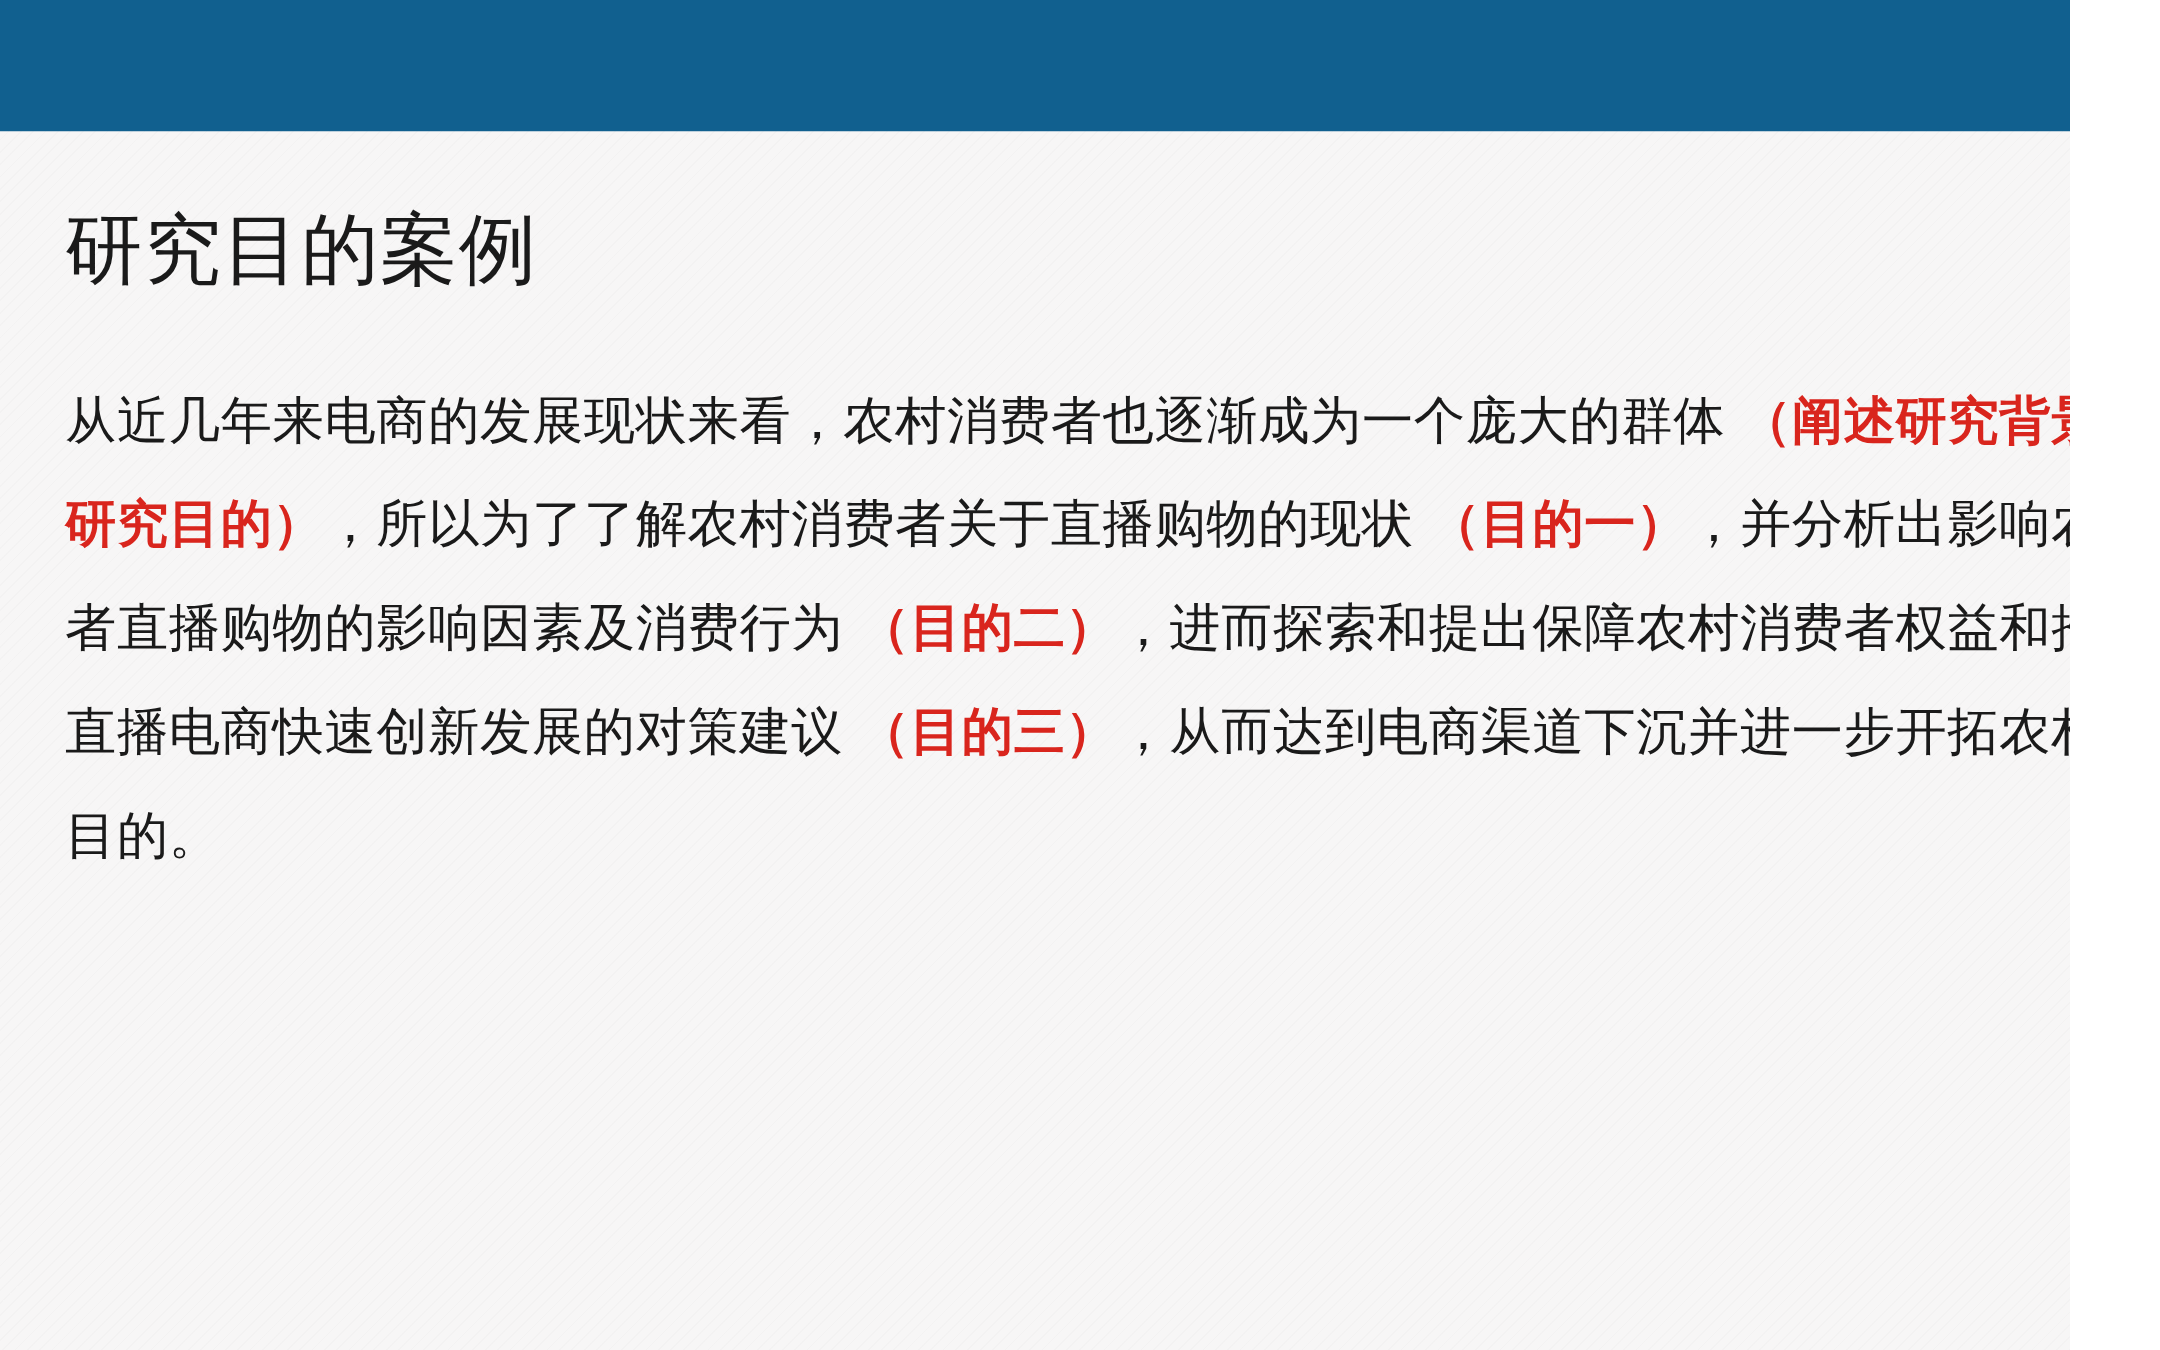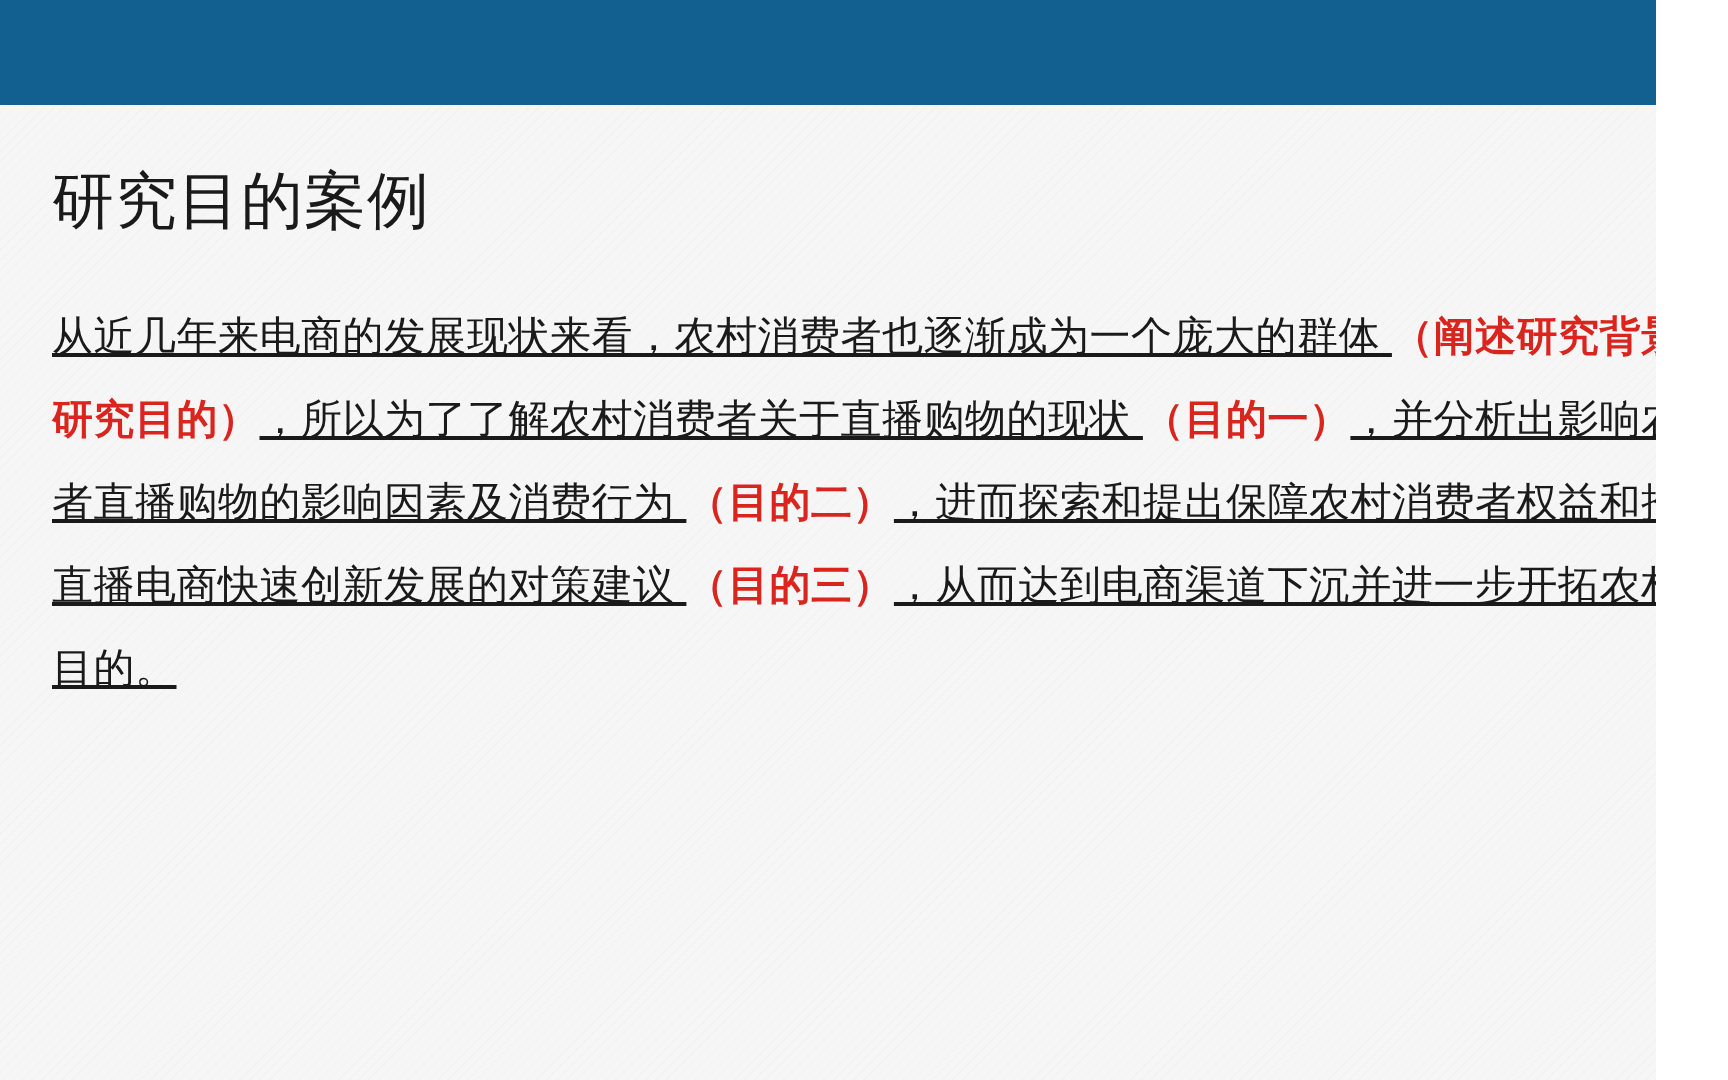--- a/index.html
+++ b/index.html
@@ -66,21 +66,20 @@
   }
 
   #body-text .hl {
     color: #d9251d;
     font-weight: bold;
   }
 
   #body-text .plain {
     color: #1a1a1a;
     font-weight: 400;
-    text-decoration: underline;
   }
 </style>
 </head>
 <body>
 
 <div id="slide">
 
   <div id="header-bar"></div>
 
   <div id="slide-title">研究目的案例</div>

